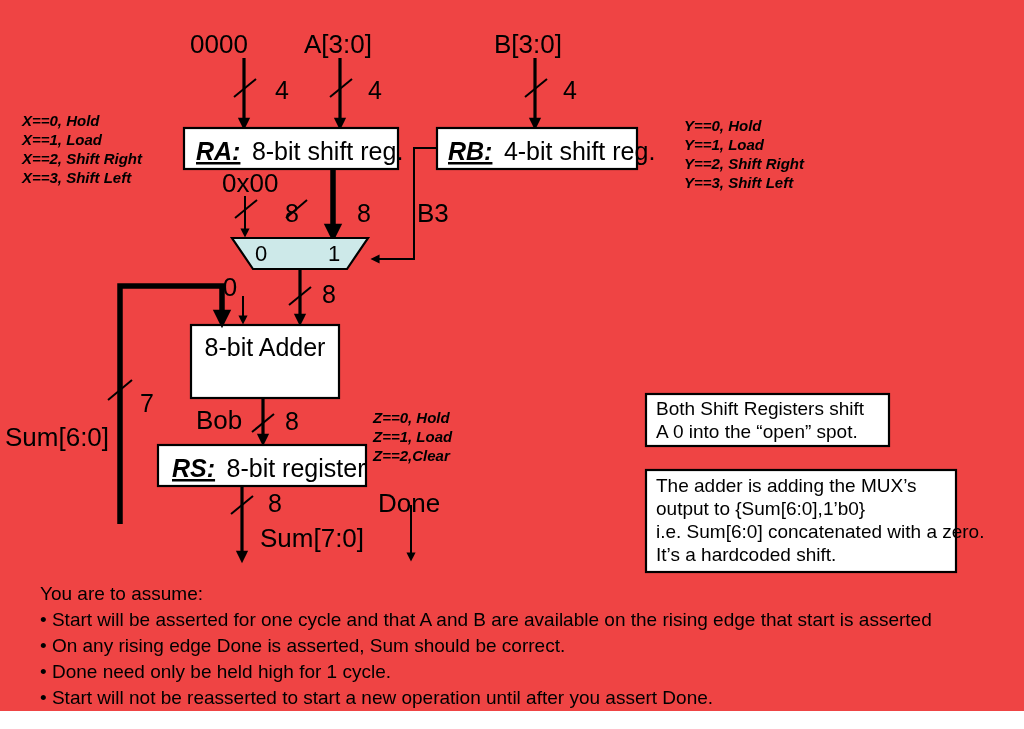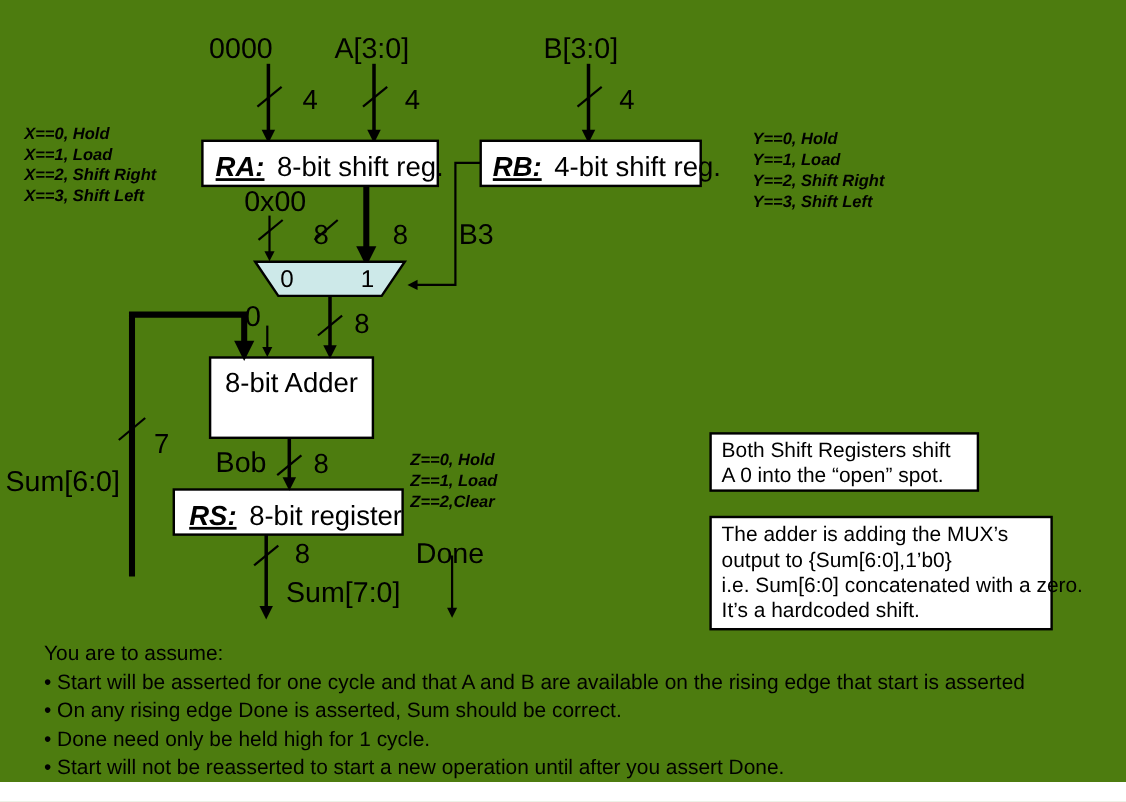--- a/index.html
+++ b/index.html
@@ -9,21 +9,21 @@
     background: #ffffff;
   }
   body {
     font-family: "Liberation Sans", sans-serif;
     color: #000000;
   }
   #root {
     position: relative;
     width: 1024px;
     height: 711px;
-    background: #4d7c0f;
+    background: #ef4444;
     overflow: hidden;
   }
   svg#diagram {
     position: absolute;
     left: 0;
     top: 0;
     width: 1024px;
     height: 729px;
   }
   .blk {

